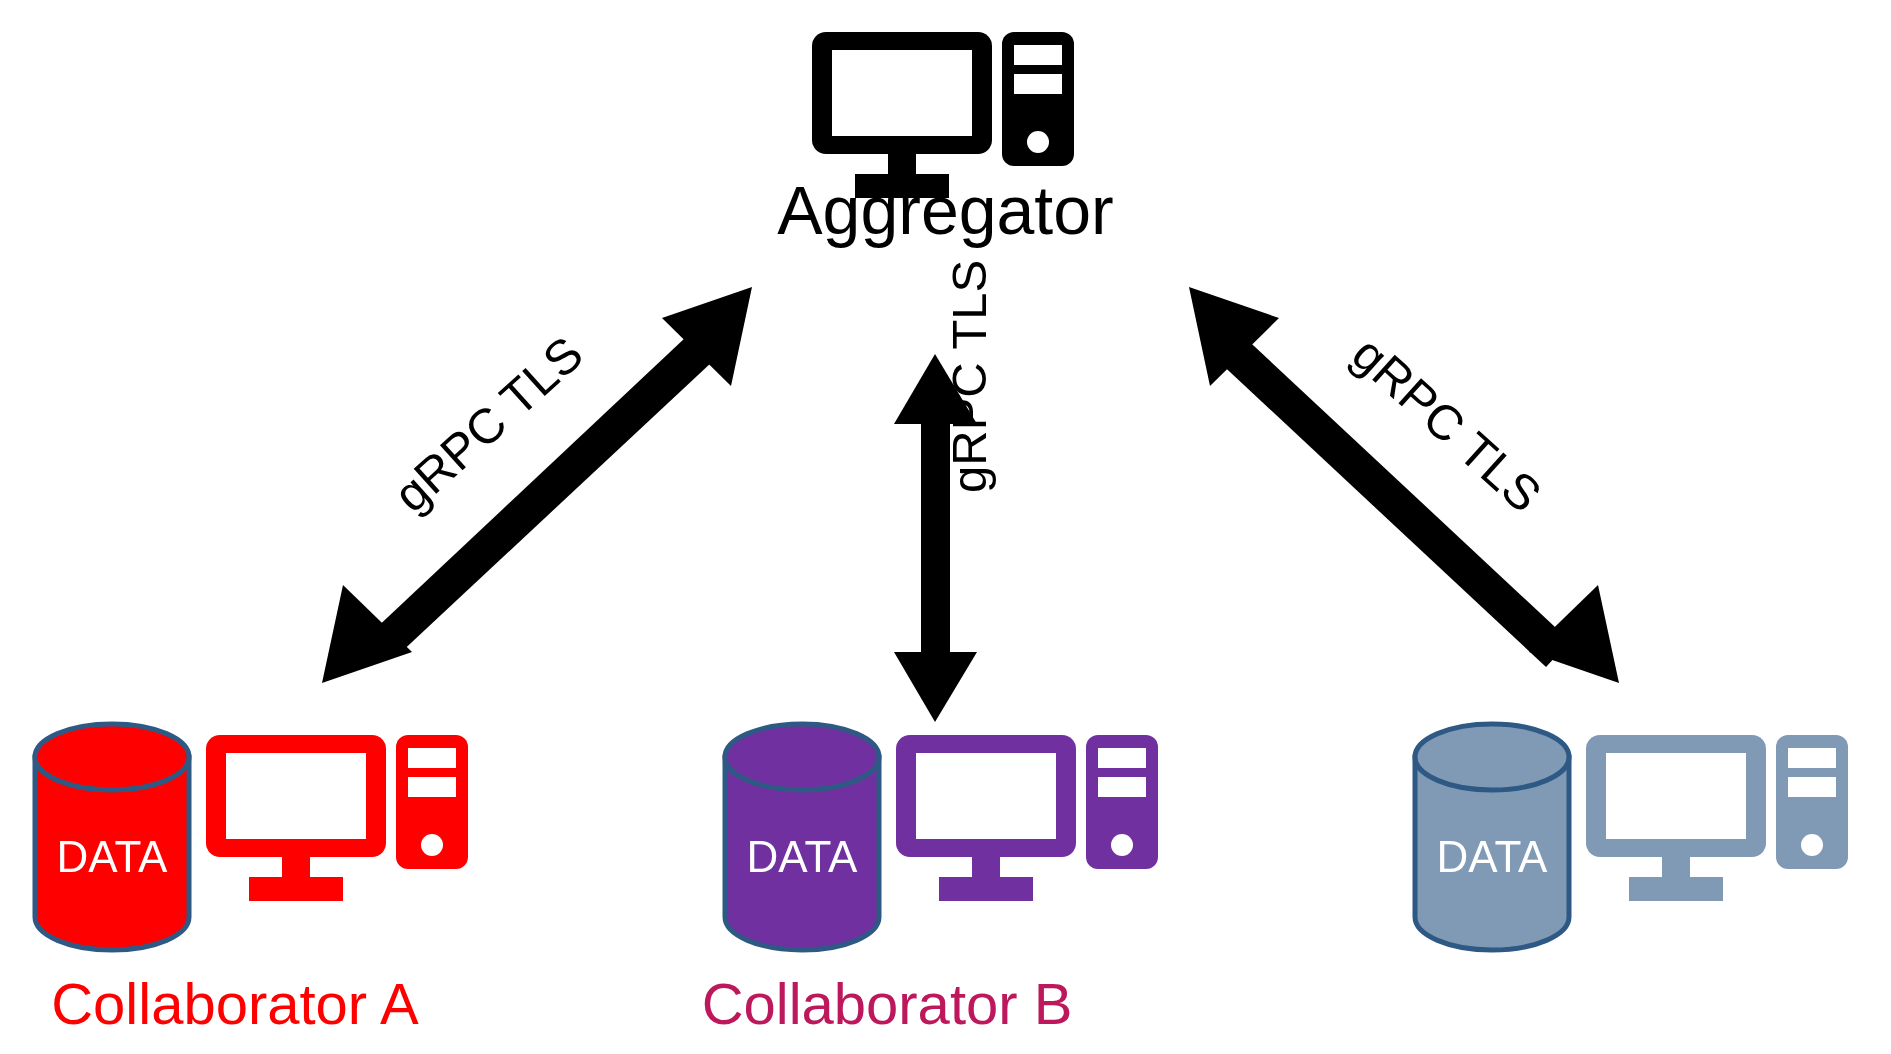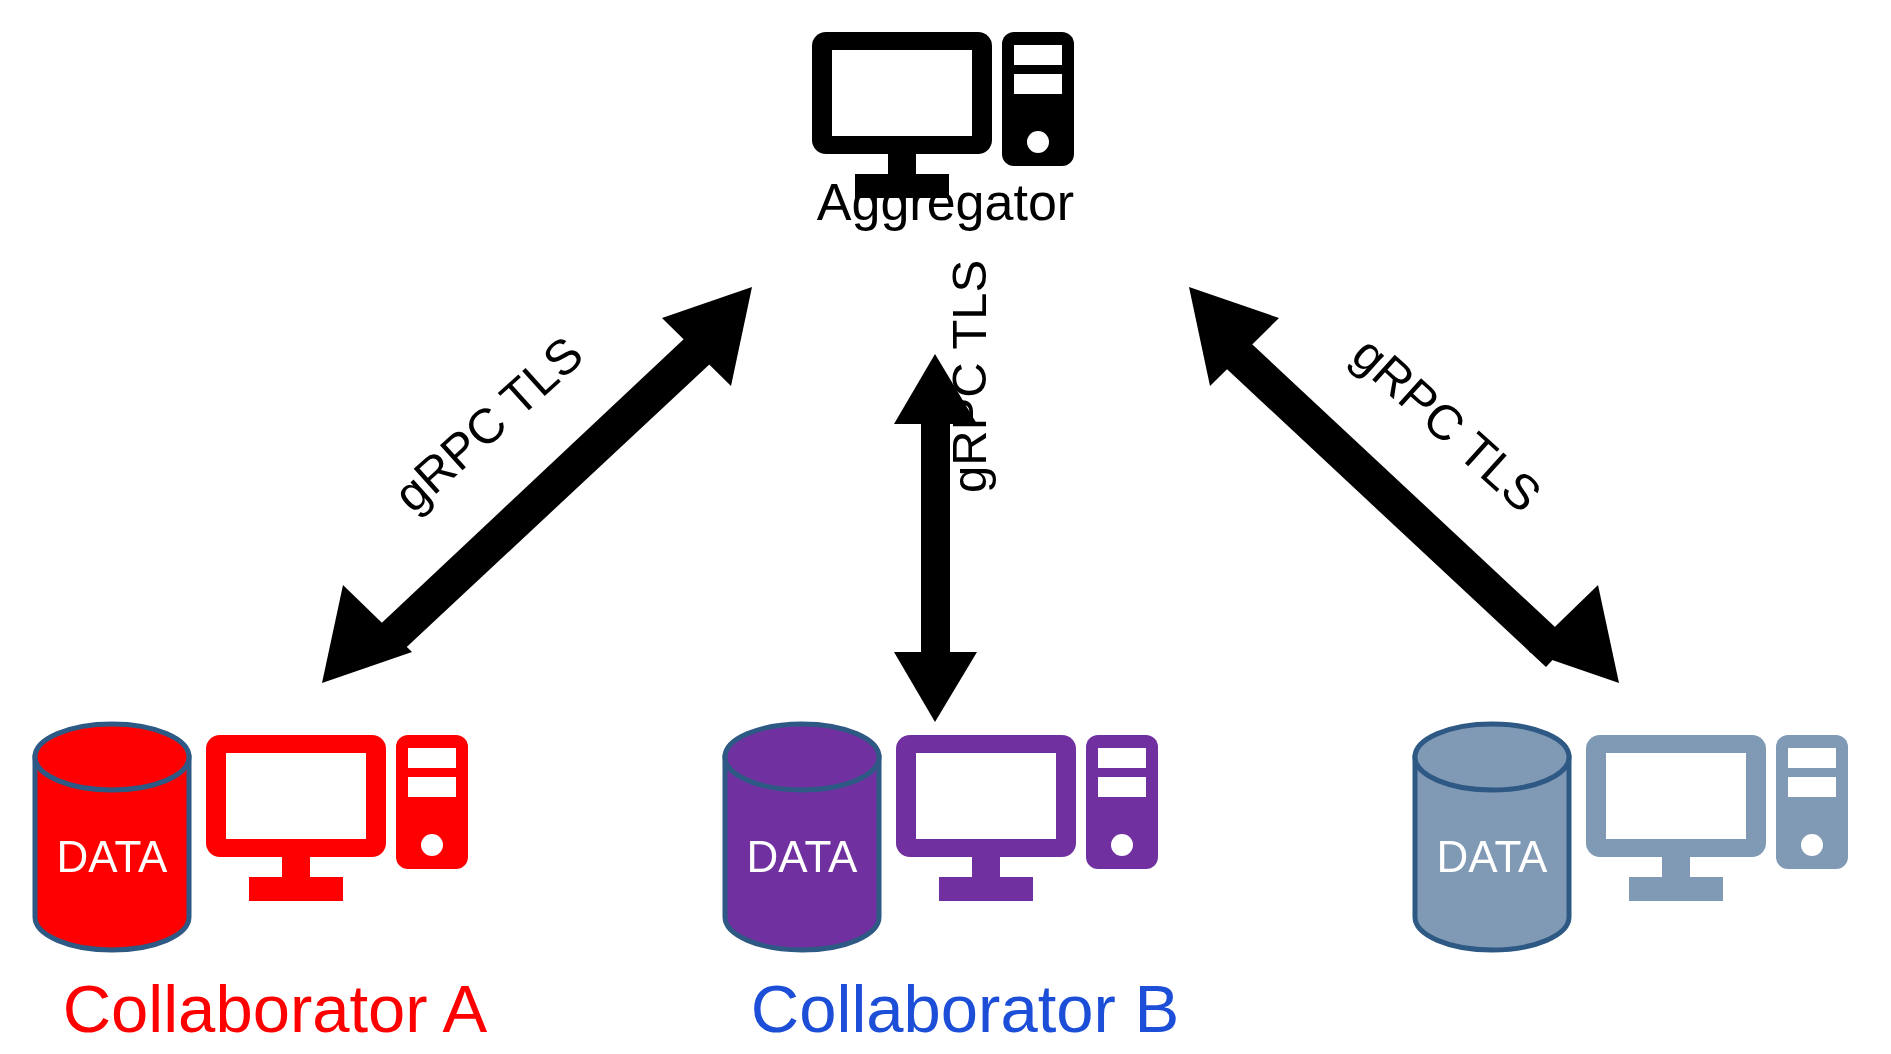--- a/index.html
+++ b/index.html
@@ -27,30 +27,29 @@
     height: 1054px;
   }
   .node-label {
     position: absolute;
     text-align: center;
     font-family: "Liberation Sans", sans-serif;
     white-space: nowrap;
     line-height: 1;
   }
   .agg-label {
-    font-size: 52px;
+    font-size: 68px;
     color: #000000;
     left: 0;
     width: 1891px;
     top: 176px;
   }
   .collab-label {
-    font-size: 67px;
+    font-size: 58px;
     top: 975px;
-    margin-left: 40px;
   }
   .edge-label {
     position: absolute;
     font-family: "Liberation Sans", sans-serif;
     font-size: 49px;
     color: #000000;
     white-space: nowrap;
     transform-origin: center center;
     line-height: 1;
   }
@@ -160,21 +159,21 @@
         <circle cx="1812" cy="845" r="11" fill="#ffffff"></circle>
       </g>
     </g>
 
   </svg>
 
   <div class="node-label agg-label">Aggregator</div>
 
   <div class="node-label collab-label" style="left:0px; width:470px; color:#ff0000;">Collaborator A</div>
 
-  <div class="node-label collab-label" style="left:690px; width:470px; color:#1d4ed8;">Collaborator B</div>
+  <div class="node-label collab-label" style="left:652px; width:470px; color:#be185d;">Collaborator B</div>
 
 
   <div class="edge-label" style="left:372px; top:400px; transform: rotate(-42deg);">gRPC TLS</div>
 
   <div class="edge-label" style="left:945px; top:493px; transform: rotate(-90deg); transform-origin: left top;">gRPC TLS</div>
 
   <div class="edge-label" style="left:1330px; top:400px; transform: rotate(42deg);">gRPC TLS</div>
 
 </div>
 

